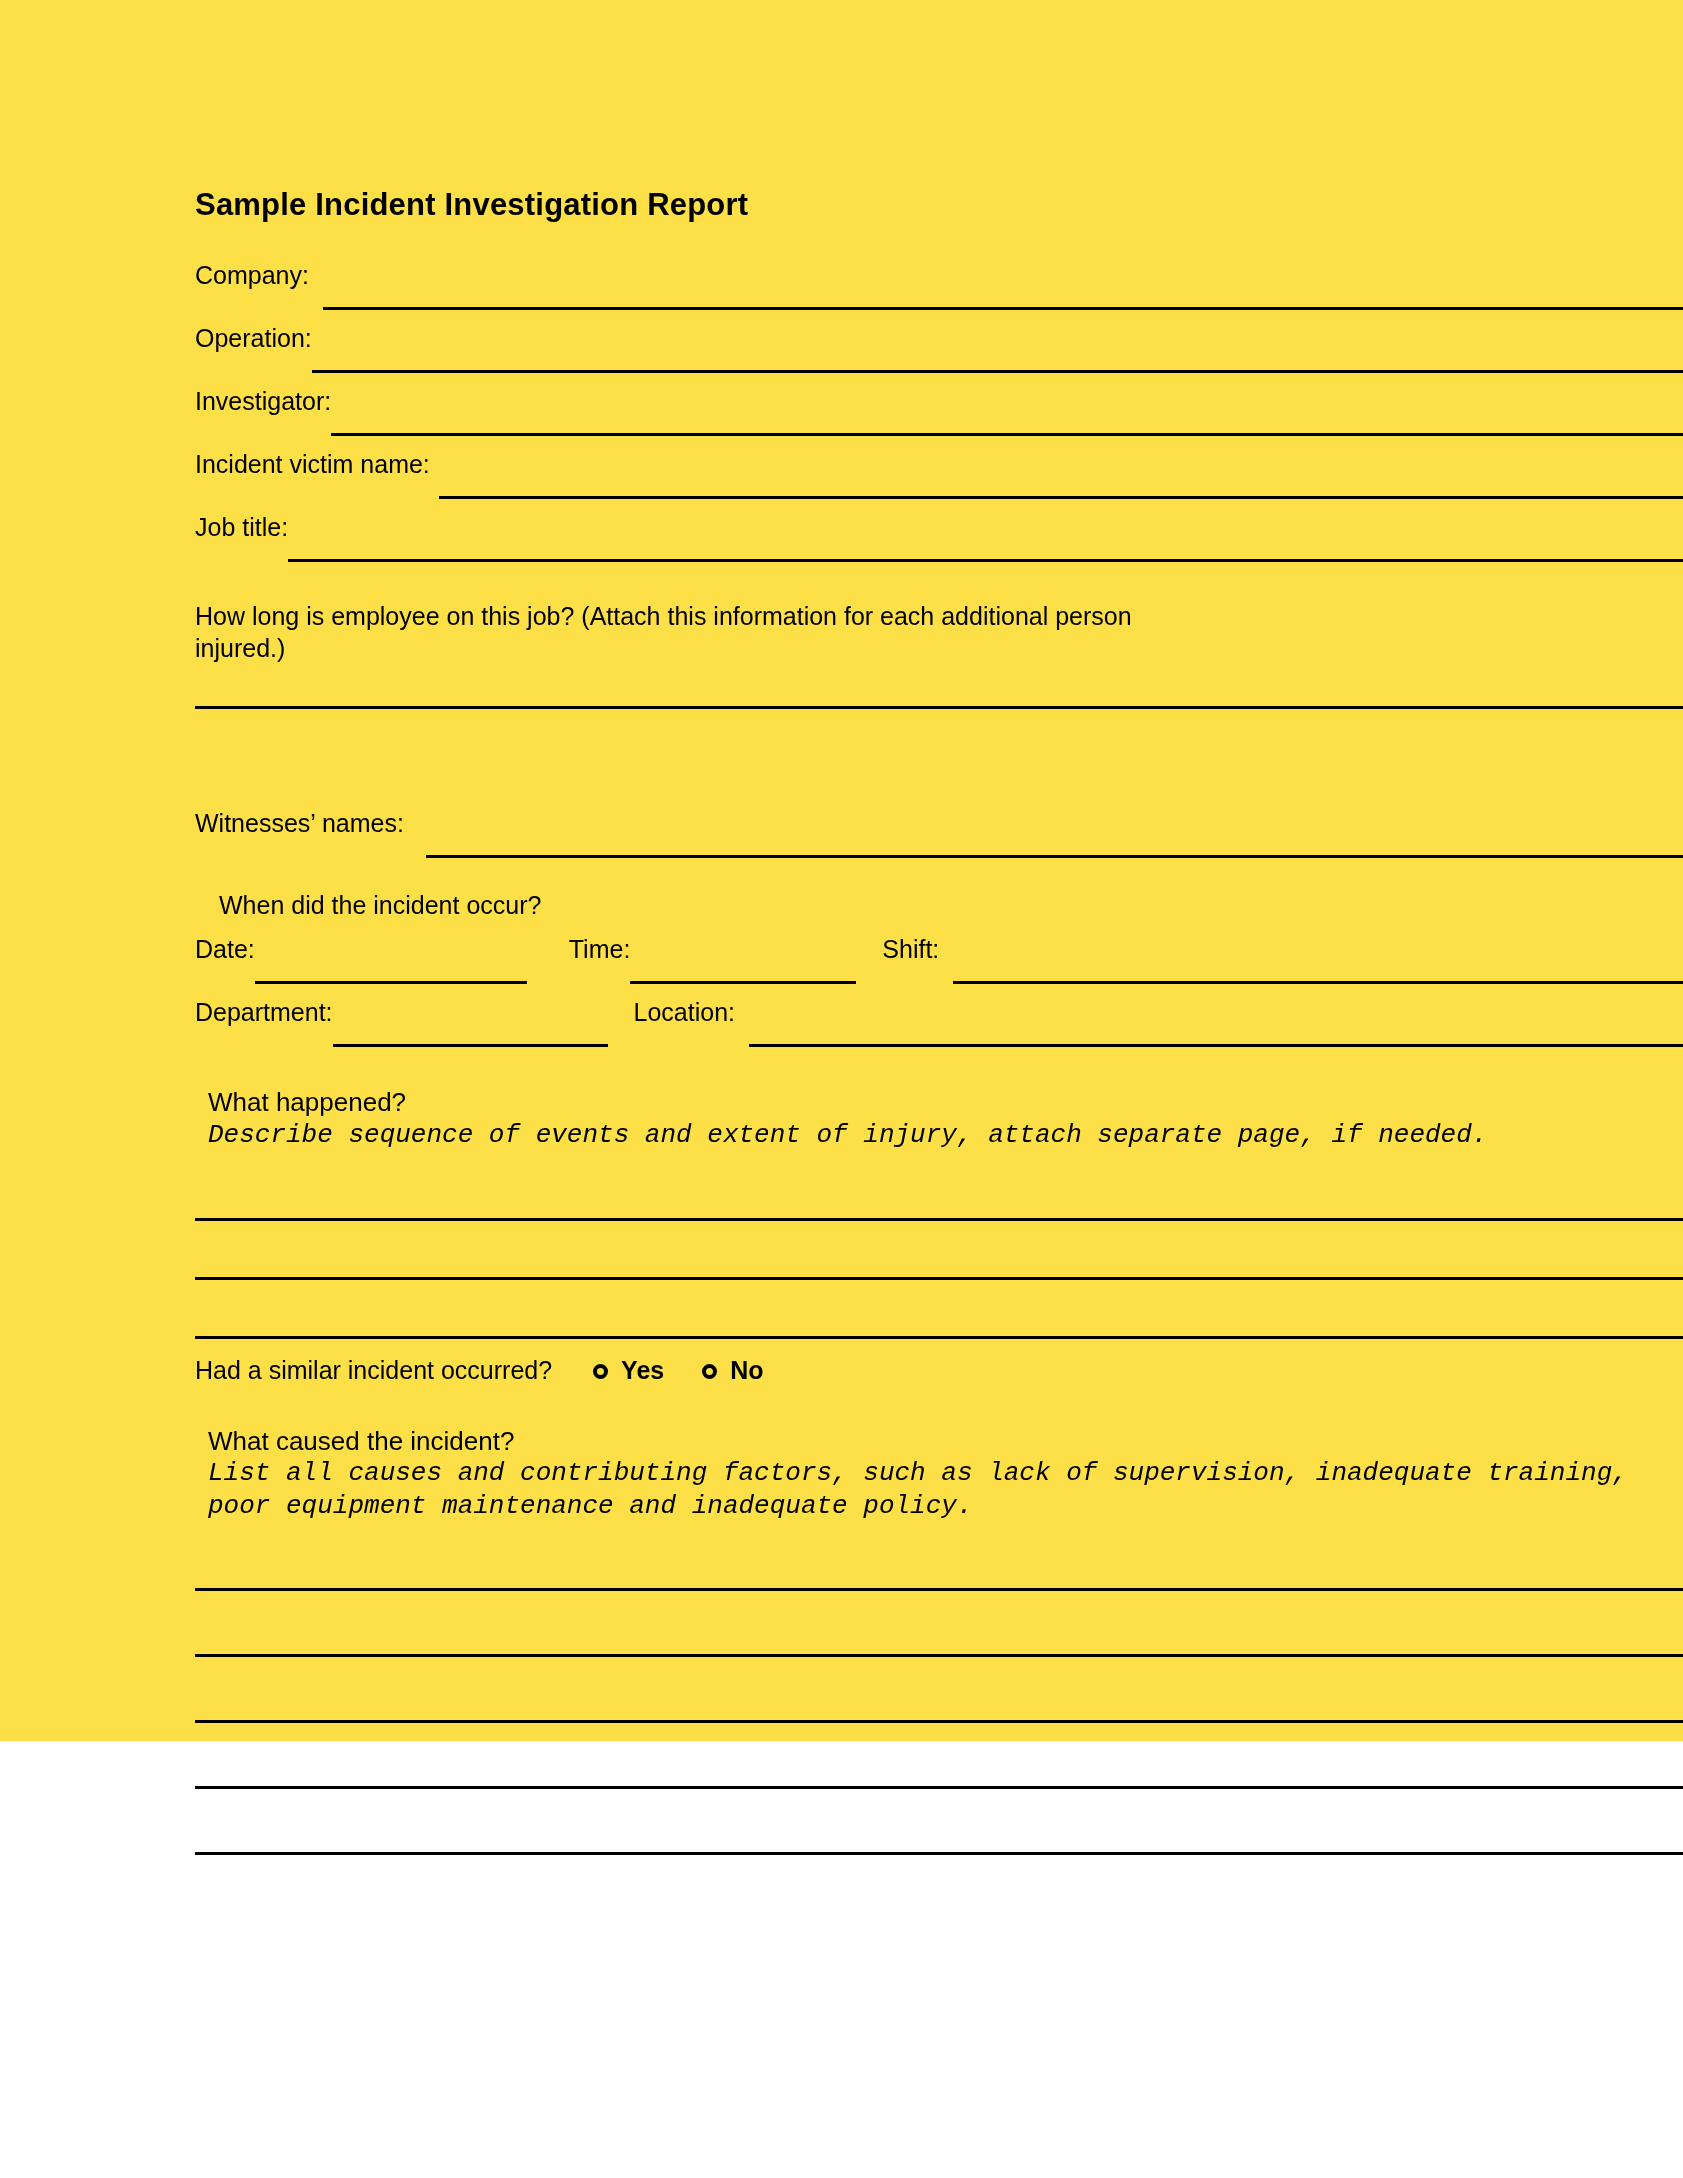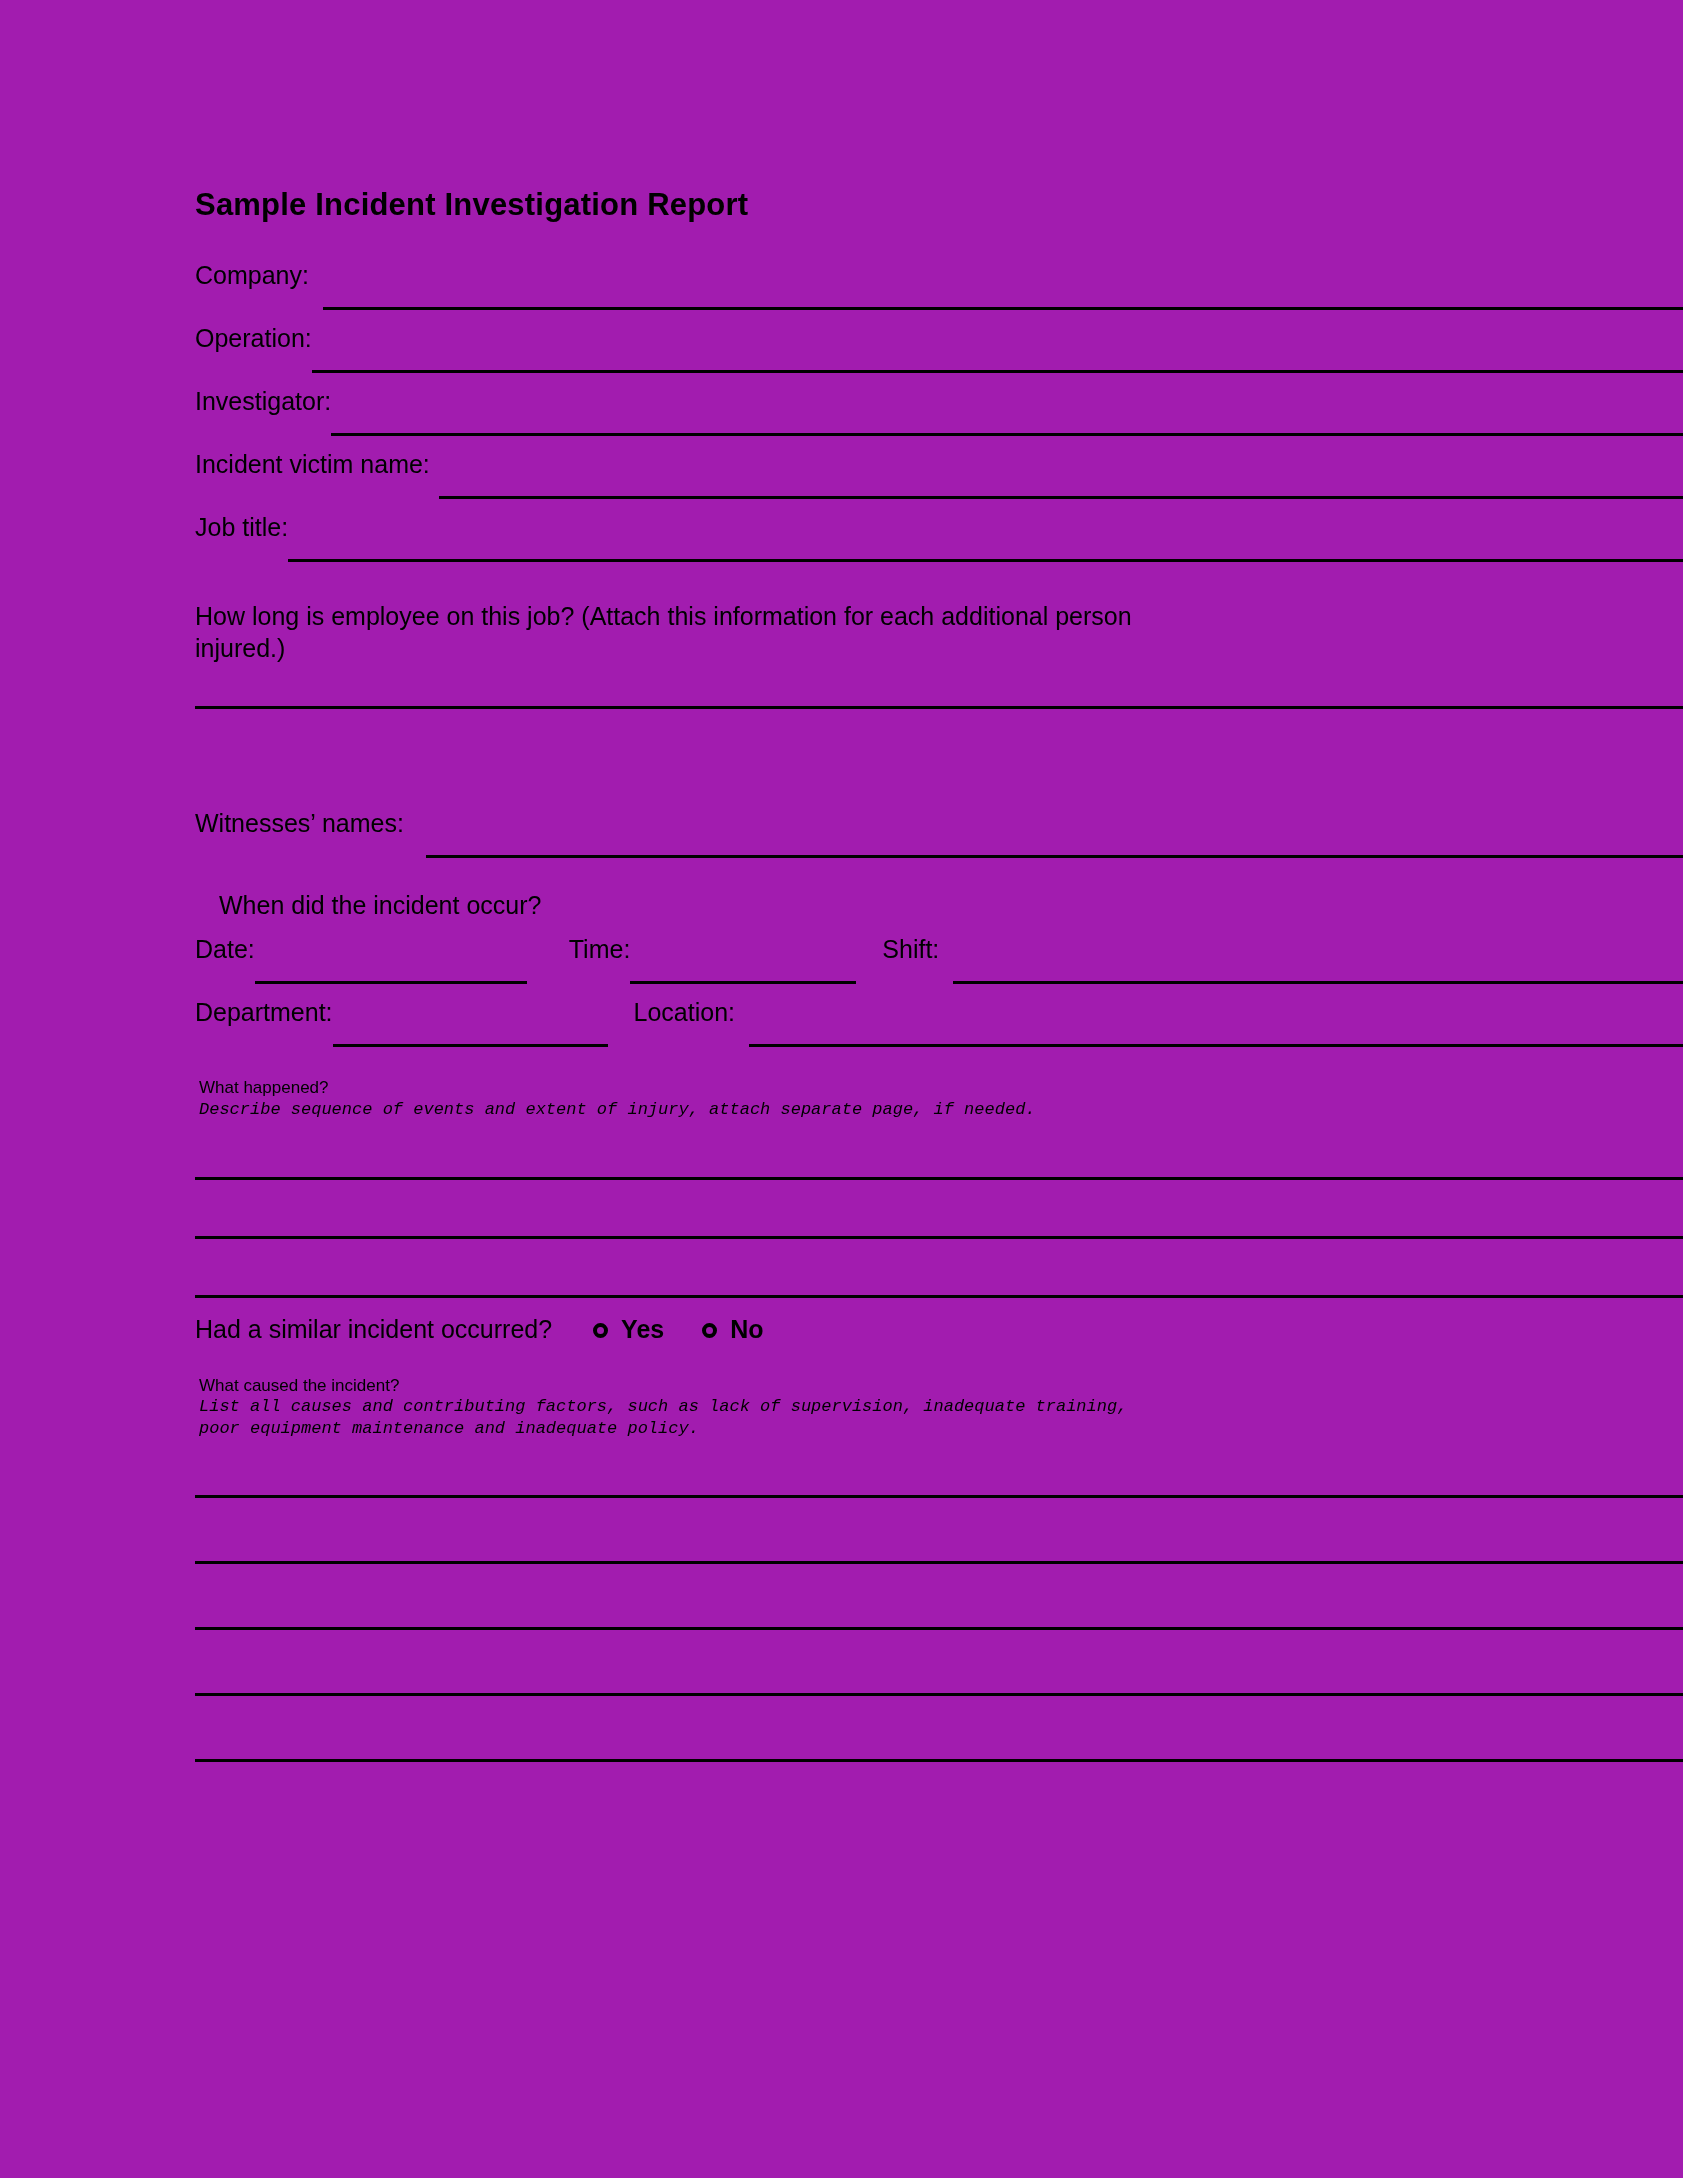--- a/index.html
+++ b/index.html
@@ -14,22 +14,22 @@
     color: #000000;
     position: relative;
     overflow: hidden;
   }
 
   .page {
     position: absolute;
     left: 0;
     top: 0;
     width: 1683px;
-    height: 2178px;
-    background: #a21caf;
+    height: 1741px;
+    background: #fde047;
   }
 
   .content {
     position: absolute;
     left: 195px;
     top: 188px;
     width: 1488px;
   }
 
   
@@ -103,23 +103,23 @@
     line-height: 1;
     height: 63px;
     display: flex;
     align-items: center;
     white-space: nowrap;
     margin-left: 24px;
   }
 
   
   .q-head {
-    font-size: 17px;
+    font-size: 26px;
     line-height: 1.26;
-    margin: 4px;
+    margin: 13px;
   }
   .q-head .italic {
     font-style: italic;
     display: block;
     font-family: Liberation Mono, monospace;
   }
 
   
   .answer-lines { width: 100%; }
   .answer-lines .full-rule { margin: 0; }

